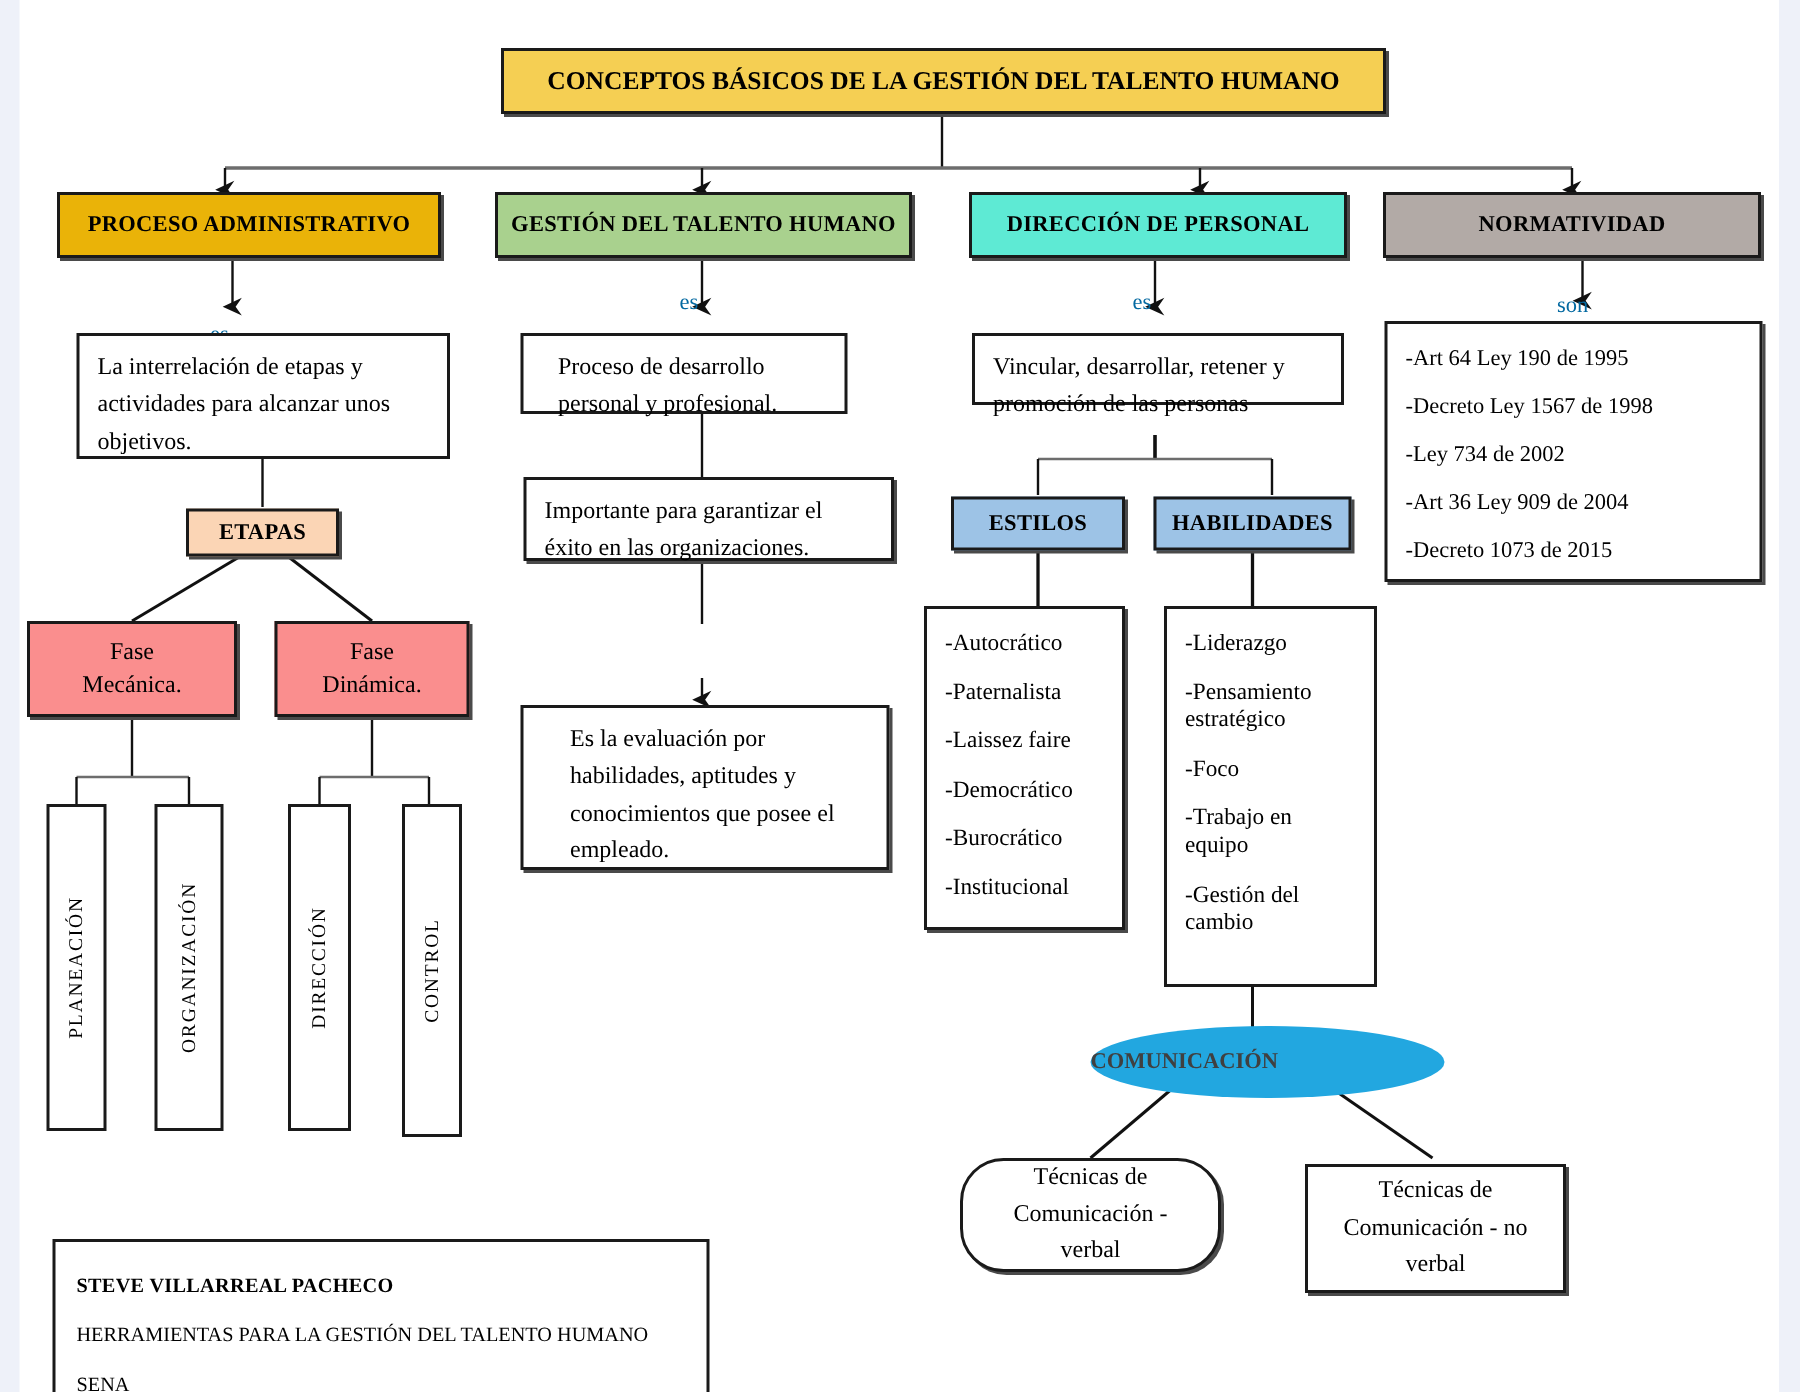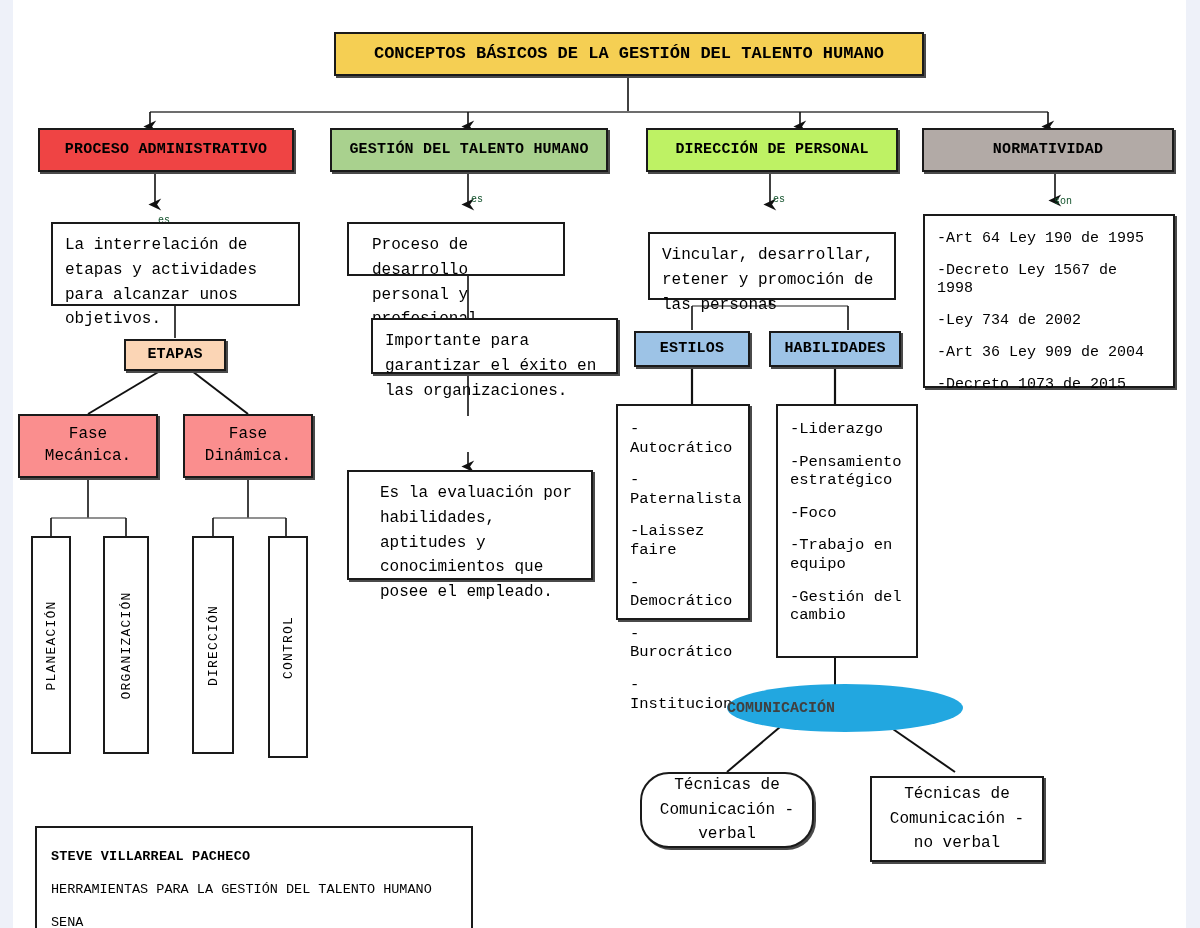--- a/index.html
+++ b/index.html
@@ -5,21 +5,21 @@
   html, body {
     margin: 0;
     padding: 0;
     background: #ffffff;
   }
   #canvas {
     position: relative;
     width: 1200px;
     height: 928px;
     background: #ffffff;
-    font-family: Liberation Mono, monospace;
+    font-family: Liberation Serif, serif;
     overflow: hidden;
   }
   .edge-strip-left {
     position: absolute;
     left: 0; top: 0;
     width: 13px; height: 928px;
     background: #eef1f9;
   }
   .edge-strip-right {
     position: absolute;
@@ -90,23 +90,23 @@
   .vert-box span {
     transform: rotate(-90deg);
     white-space: nowrap;
     font-size: 13px;
     letter-spacing: 1.2px;
     color: #000;
   }
 
   .lbl {
     position: absolute;
-    font-size: 10px;
-    color: #14532d;
-    text-align: right;
+    font-size: 15px;
+    color: #0369a1;
+    text-align: left;
     white-space: nowrap;
   }
 
   .ellipse {
     position: absolute;
     box-sizing: border-box;
     border-radius: 50%;
     display: flex;
     align-items: center;
     justify-content: flex-start;
@@ -196,29 +196,29 @@
       <line x1="890" y1="727" x2="955" y2="772" stroke-width="2"></line>
 
       <line x1="1055" y1="172" x2="1055" y2="200" marker-end="url(#arrow)"></line>
     </g>
   </svg>
 
   <div class="box title-box shadowed" style="left:334px; top:32px; width:590px; height:44px; background:#f5cf53;">
     <span>CONCEPTOS BÁSICOS DE LA GESTIÓN DEL TALENTO HUMANO</span>
   </div>
 
-  <div class="box hdr shadowed" style="left:38px; top:128px; width:256px; height:44px; background:#ef4444;">
+  <div class="box hdr shadowed" style="left:38px; top:128px; width:256px; height:44px; background:#eab308;">
     <span>PROCESO  ADMINISTRATIVO</span>
   </div>
 
   <div class="box hdr shadowed" style="left:330px; top:128px; width:278px; height:44px; background:#a9d18e;">
     <span>GESTIÓN DEL TALENTO HUMANO</span>
   </div>
 
-  <div class="box hdr shadowed" style="left:646px; top:128px; width:252px; height:44px; background:#bef264;">
+  <div class="box hdr shadowed" style="left:646px; top:128px; width:252px; height:44px; background:#5eead4;">
     <span>DIRECCIÓN DE PERSONAL</span>
   </div>
 
   <div class="box hdr shadowed" style="left:922px; top:128px; width:252px; height:44px; background:#b2aaa6;">
     <span>NORMATIVIDAD</span>
   </div>
 
   <div class="lbl" style="left:140px; top:215px; width:30px;">es</div>
   <div class="lbl" style="left:453px; top:194px; width:30px;">es</div>
   <div class="lbl" style="left:755px; top:194px; width:30px;">es</div>
@@ -252,30 +252,30 @@
     <span>DIRECCIÓN</span>
   </div>
   <div class="vert-box" style="left:268px; top:536px; width:40px; height:222px;">
     <span>CONTROL</span>
   </div>
 
   <div class="box textbox" style="left:347px; top:222px; width:218px; height:54px;padding-left:23px;">
     <span>Proceso de desarrollo personal y profesional.</span>
   </div>
 
-  <div class="box textbox shadowed" style="left:349px; top:318px; width:247px; height:56px;margin-left:22px;">
+  <div class="box textbox shadowed" style="left:349px; top:318px; width:247px; height:56px;">
     <span>Importante para garantizar el éxito en las organizaciones.</span>
   </div>
 
 
   <div class="box textbox shadowed" style="left:347px; top:470px; width:246px; height:110px;padding-left:31px;">
     <span>Es la evaluación por habilidades, aptitudes y conocimientos que posee el empleado.</span>
   </div>
 
-  <div class="box textbox" style="left:648px; top:232px; width:248px; height:68px;">
+  <div class="box textbox" style="left:648px; top:222px; width:248px; height:48px;">
     <span>Vincular, desarrollar, retener y promoción de las personas</span>
   </div>
 
   <div class="box hdr shadowed" style="left:634px; top:331px; width:116px; height:36px; background:#9dc3e6;">
     <span>ESTILOS</span>
   </div>
 
   <div class="box hdr shadowed" style="left:769px; top:331px; width:132px; height:36px; background:#9dc3e6;">
     <span>HABILIDADES</span>
   </div>

